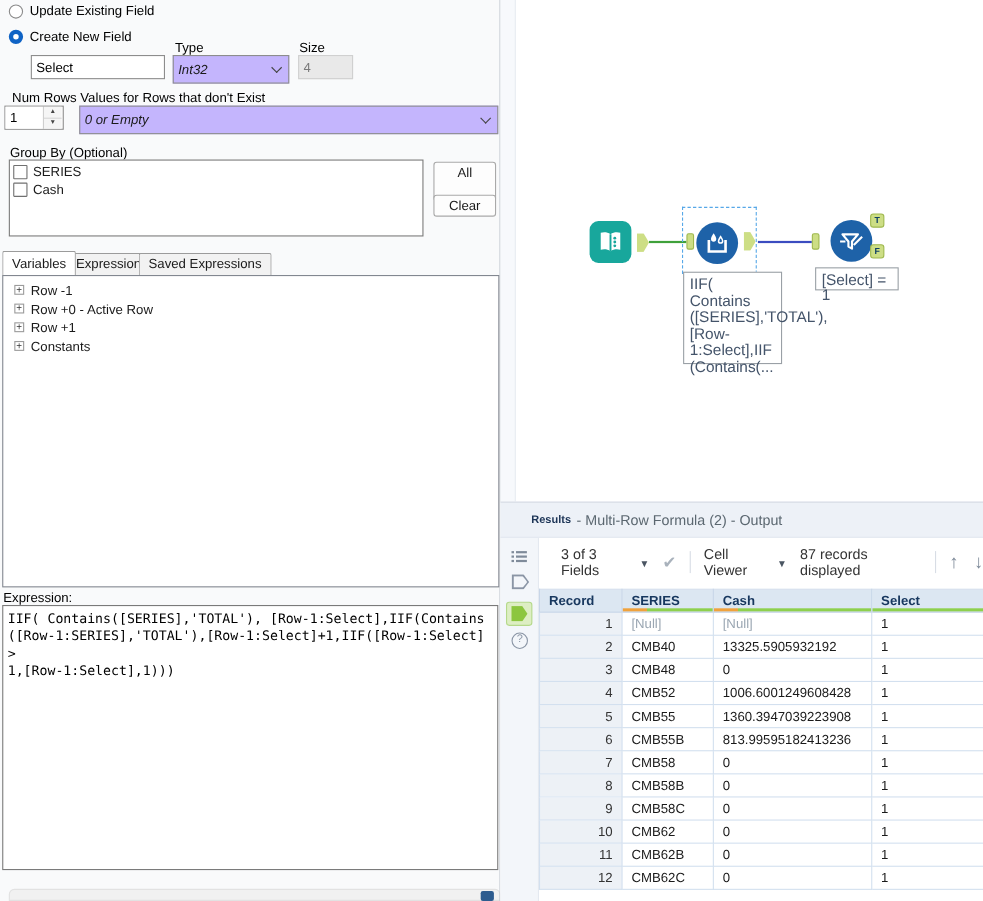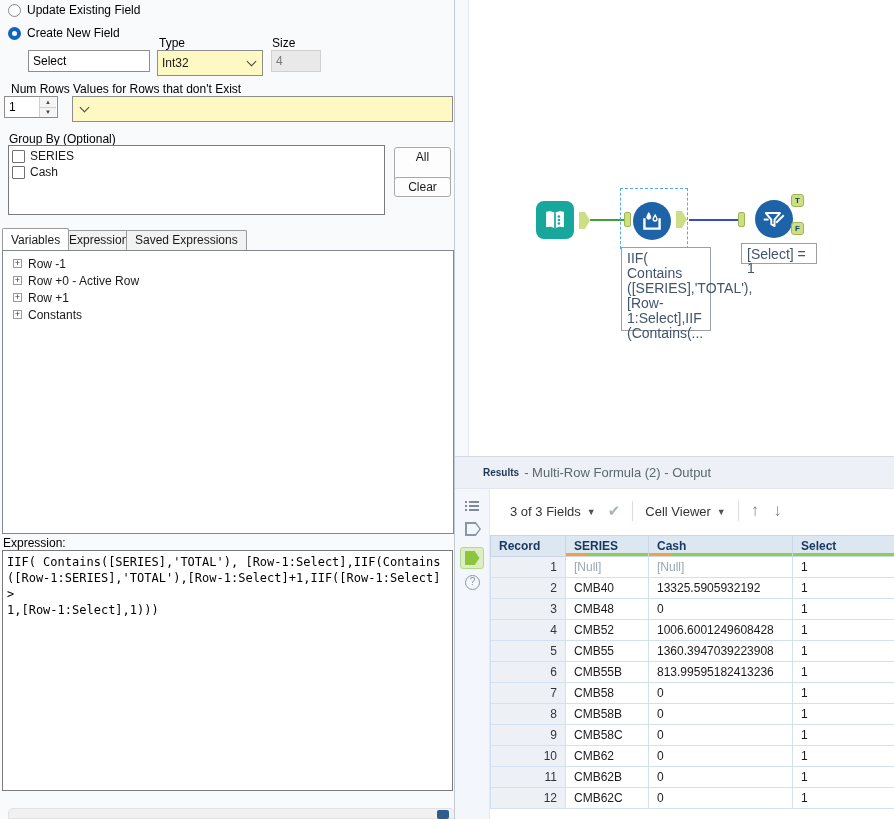--- a/index.html
+++ b/index.html
@@ -7,21 +7,21 @@
   body { font-family:"Liberation Sans", sans-serif; font-size:12px; color:#1a1a1a; background:#fff; position:relative; }
   .abs { position:absolute; }
 
   
   .config-panel { left:0; top:0; width:454px; height:819px; background:#f9fafb; }
   .lbl { color:#000; font-size:12px; white-space:nowrap; }
   .radio { width:13px; height:13px; border-radius:50%; background:#fff; border:1px solid #8a8a8a; }
   .radio.on { border:4px solid #0f63c5; }
   .tb { background:#fff; border:1px solid #8d8d8d; font-size:12px; padding:2px 4px; font-family:"Liberation Sans",sans-serif; }
   .tb:disabled, .tb.dis { background:#e9e9e9; color:#7a7a7a; border-color:#d0d0d0; }
-  .dd { background:#fef9c3; border:1px solid #8d8d8d; display:flex; align-items:center; padding:12px 4px; cursor:default; }
+  .dd { background:#c4b5fd; border:1px solid #8d8d8d; display:flex; align-items:center; padding:12px 4px; cursor:default;font-style:italic; }
   .dd .txt { flex:1 1 auto; overflow:hidden; white-space:nowrap; }
   .chev { width:7px; height:7px; border-right:1.4px solid #444; border-bottom:1.4px solid #444; transform:rotate(45deg); margin:-3px 3px 0 4px; flex:0 0 auto; }
   .spin { background:#fff; border:1px solid #8d8d8d; display:flex; }
   .spin input { border:0; width:34px; padding:2px 4px; font-size:12px; font-family:inherit; outline:none; }
   .spin .btns { display:flex; flex-direction:column; border-left:1px solid #cfcfcf; width:17px; }
   .spin .btns div { flex:1; display:flex; align-items:center; justify-content:center; font-size:6px; color:#444; background:#f5f5f5; }
   .spin .btns div:first-child { border-bottom:1px solid #cfcfcf; }
   .btn { background:#fdfdfd; border:1px solid #a9a9a9; border-radius:3px; font-size:12px; text-align:center; line-height:18px; cursor:default; }
   .listbox { background:#fff; border:1px solid #7a7a7a; padding:2px 3px; }
   .chk-row { display:flex; align-items:center; height:16px; }
@@ -109,20 +109,21 @@
   <div class="abs lbl" style="left:73px; top:82px;">Values for Rows that don't Exist</div>
 
   <div class="abs spin" style="left:4px; top:96px; width:54px; height:22px;">
     <input value="1" style="">
     <div class="btns">
       <div>▲</div>
       <div>▼</div>
     </div>
   </div>
   <div class="abs dd" style="left:72px; top:96px; width:381px; height:22px;">
+    <span class="txt">0 or Empty</span>
     <span class="chev"></span>
   </div>
 
   <div class="abs lbl" style="left:9px; top:132px;">Group By (Optional)</div>
   <div class="abs listbox" style="left:8px; top:145px; width:377px; height:70px;">
       <div class="chk-row">
         <span class="chk"></span>
         <span>SERIES</span>
       </div>
       <div class="chk-row">
@@ -231,20 +232,21 @@
     <div class="sb-ic help-icon" style="top:86px;">?</div>
   </div>
 
   <div class="results-toolbar">
     <span style="margin-left:20px;">3 of 3 Fields</span>
     <span class="caret">▼</span>
     <span class="check">✔</span>
     <span class="tdiv"></span>
     <span>Cell Viewer</span>
     <span class="caret">▼</span>
+    <span style="margin-left:12px;">87 records displayed</span>
     <span class="tdiv"></span>
     <span class="nav-arrow">↑</span>
     <span class="nav-arrow" style="margin-left:14px;">↓</span>
   </div>
 
   <div class="grid-wrap">
     <table class="grid">
       <colgroup>
           <col style="width:75px">
           <col style="width:83px">

